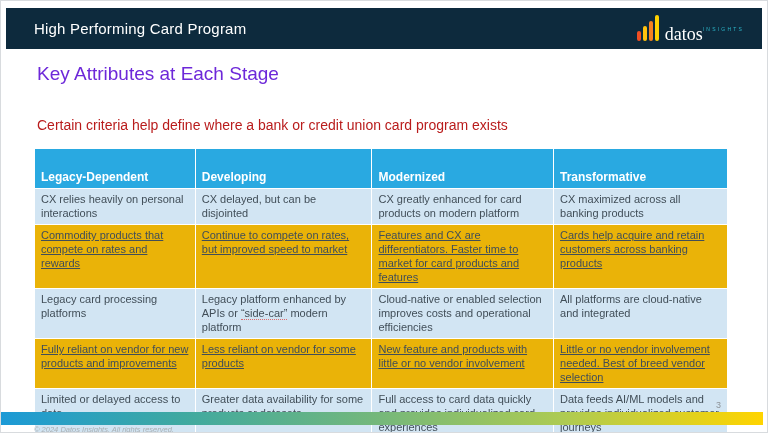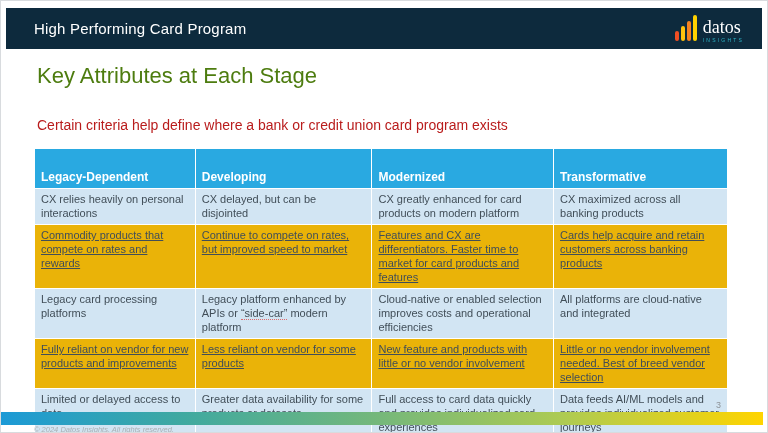--- a/index.html
+++ b/index.html
@@ -9,26 +9,26 @@
   
   .topbar{position:absolute;top:7px;left:5px;right:5px;height:41px;background:#0d2a3d;display:flex;align-items:center;justify-content:space-between;padding:0 18px 0 28px;box-sizing:border-box;}
   .topbar-title{color:#ffffff;font-size:15px;letter-spacing:.2px;}
   .logo{display:flex;align-items:flex-end;gap:6px;}
   .logo-bars{display:flex;align-items:flex-end;gap:2px;height:26px;padding-bottom:2px;}
   .logo-bars i{display:block;width:4px;border-radius:2px;}
   .b1{height:10px;background:#f04e23;}
   .b2{height:15px;background:#ffc20e;}
   .b3{height:20px;background:#f58220;}
   .b4{height:26px;background:#ffd200;}
-  .logo-text{display:flex;flex-direction:column;align-items:flex-start;line-height:1;}
+  .logo-text{display:flex;flex-direction:row;align-items:flex-start;line-height:1;}
   .logo-word{font-family:"Liberation Serif",serif;color:#ffffff;font-size:18px;line-height:18px;}
   .logo-sub{color:#2cb6c9;font-size:5px;letter-spacing:2.2px;margin-top:2px;}
 
   
-  .page-title{position:absolute;left:36px;top:62px;font-size:22px;color:#4d7c0f;}
+  .page-title{position:absolute;left:36px;top:62px;font-size:19px;color:#6d28d9;}
   .page-subtitle{position:absolute;left:36px;top:116px;font-size:14px;color:#b91c1c;}
 
   
   .tbl-wrap{position:absolute;left:33px;top:148px;width:694px;}
   table{width:100%;border-collapse:collapse;table-layout:fixed;}
   col.c0{width:23.2%;} col.c1{width:25.5%;} col.c2{width:26.2%;} col.c3{width:25.1%;}
   th{background:#29a9e1;color:#ffffff;font-size:12px;font-weight:bold;text-align:left;padding:21px 6px 4px 6px;border:1.5px solid #ffffff;border-top:0;}
   td{font-size:11px;line-height:14px;color:#414e58;vertical-align:top;padding:3px 6px 4px 6px;border:1.5px solid #ffffff;}
   tr.odd td{background:#d2e5f3;}
   tr.even td{background:#eab308;text-decoration:underline;}

